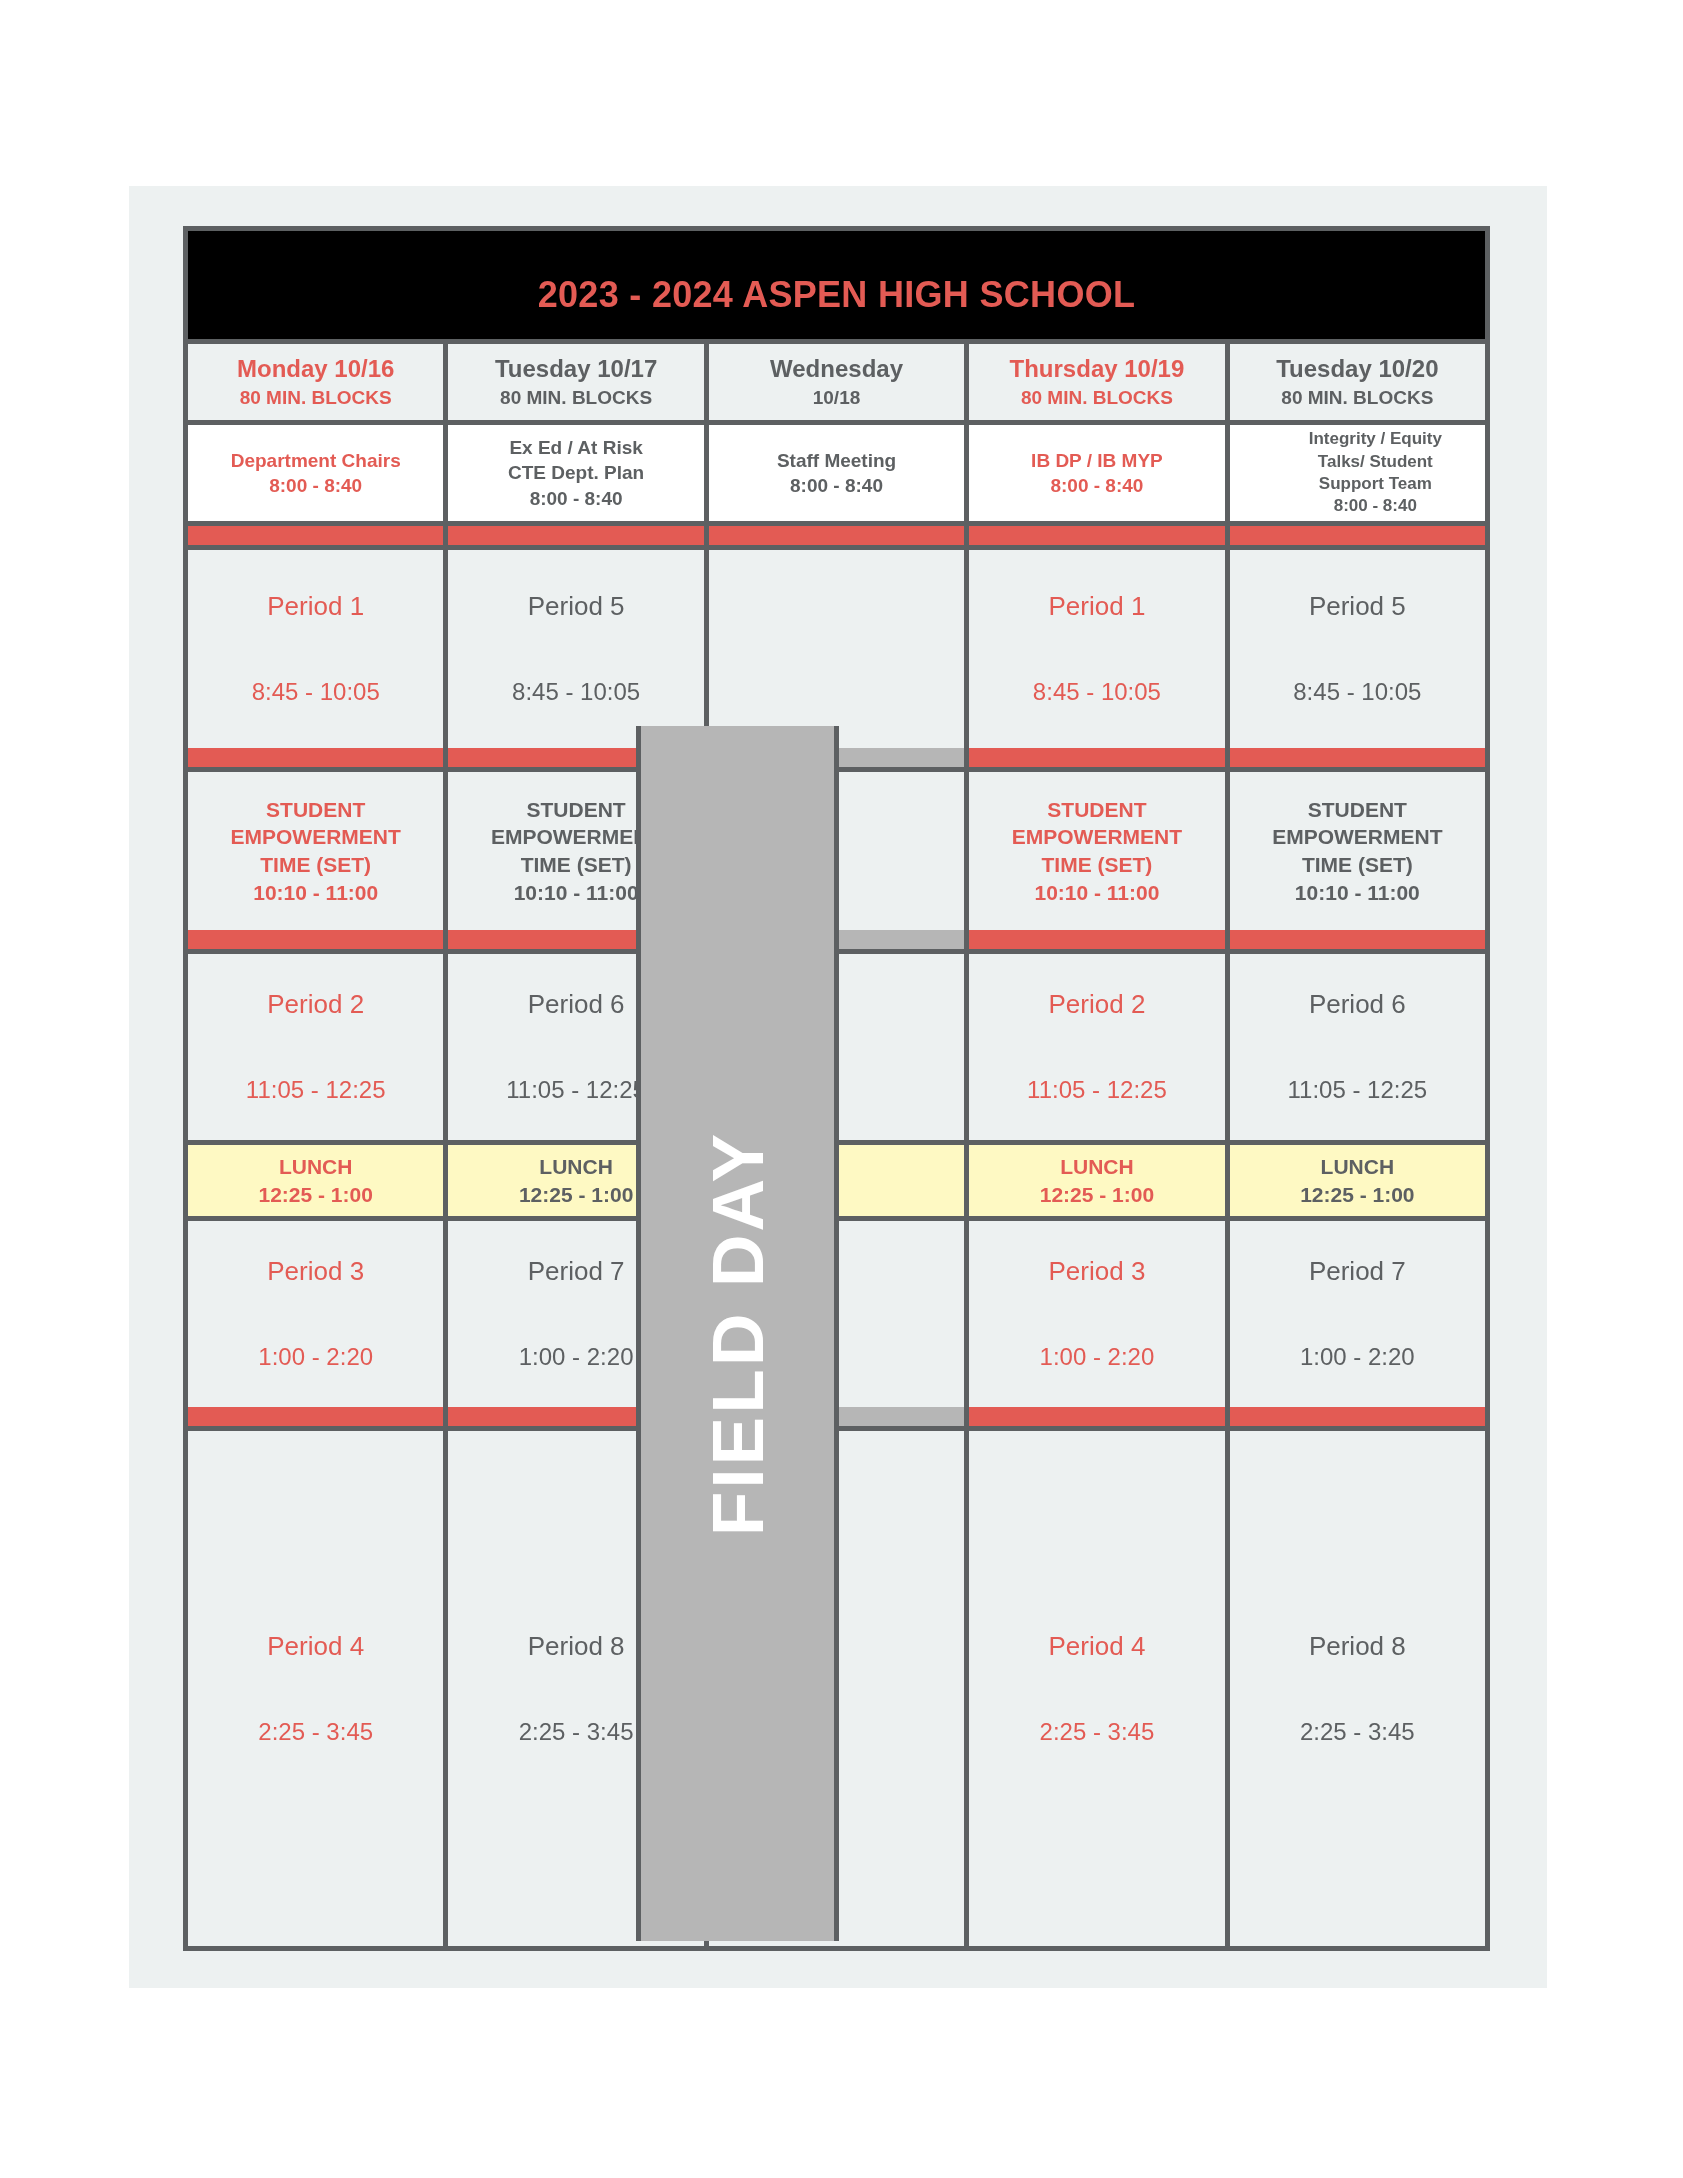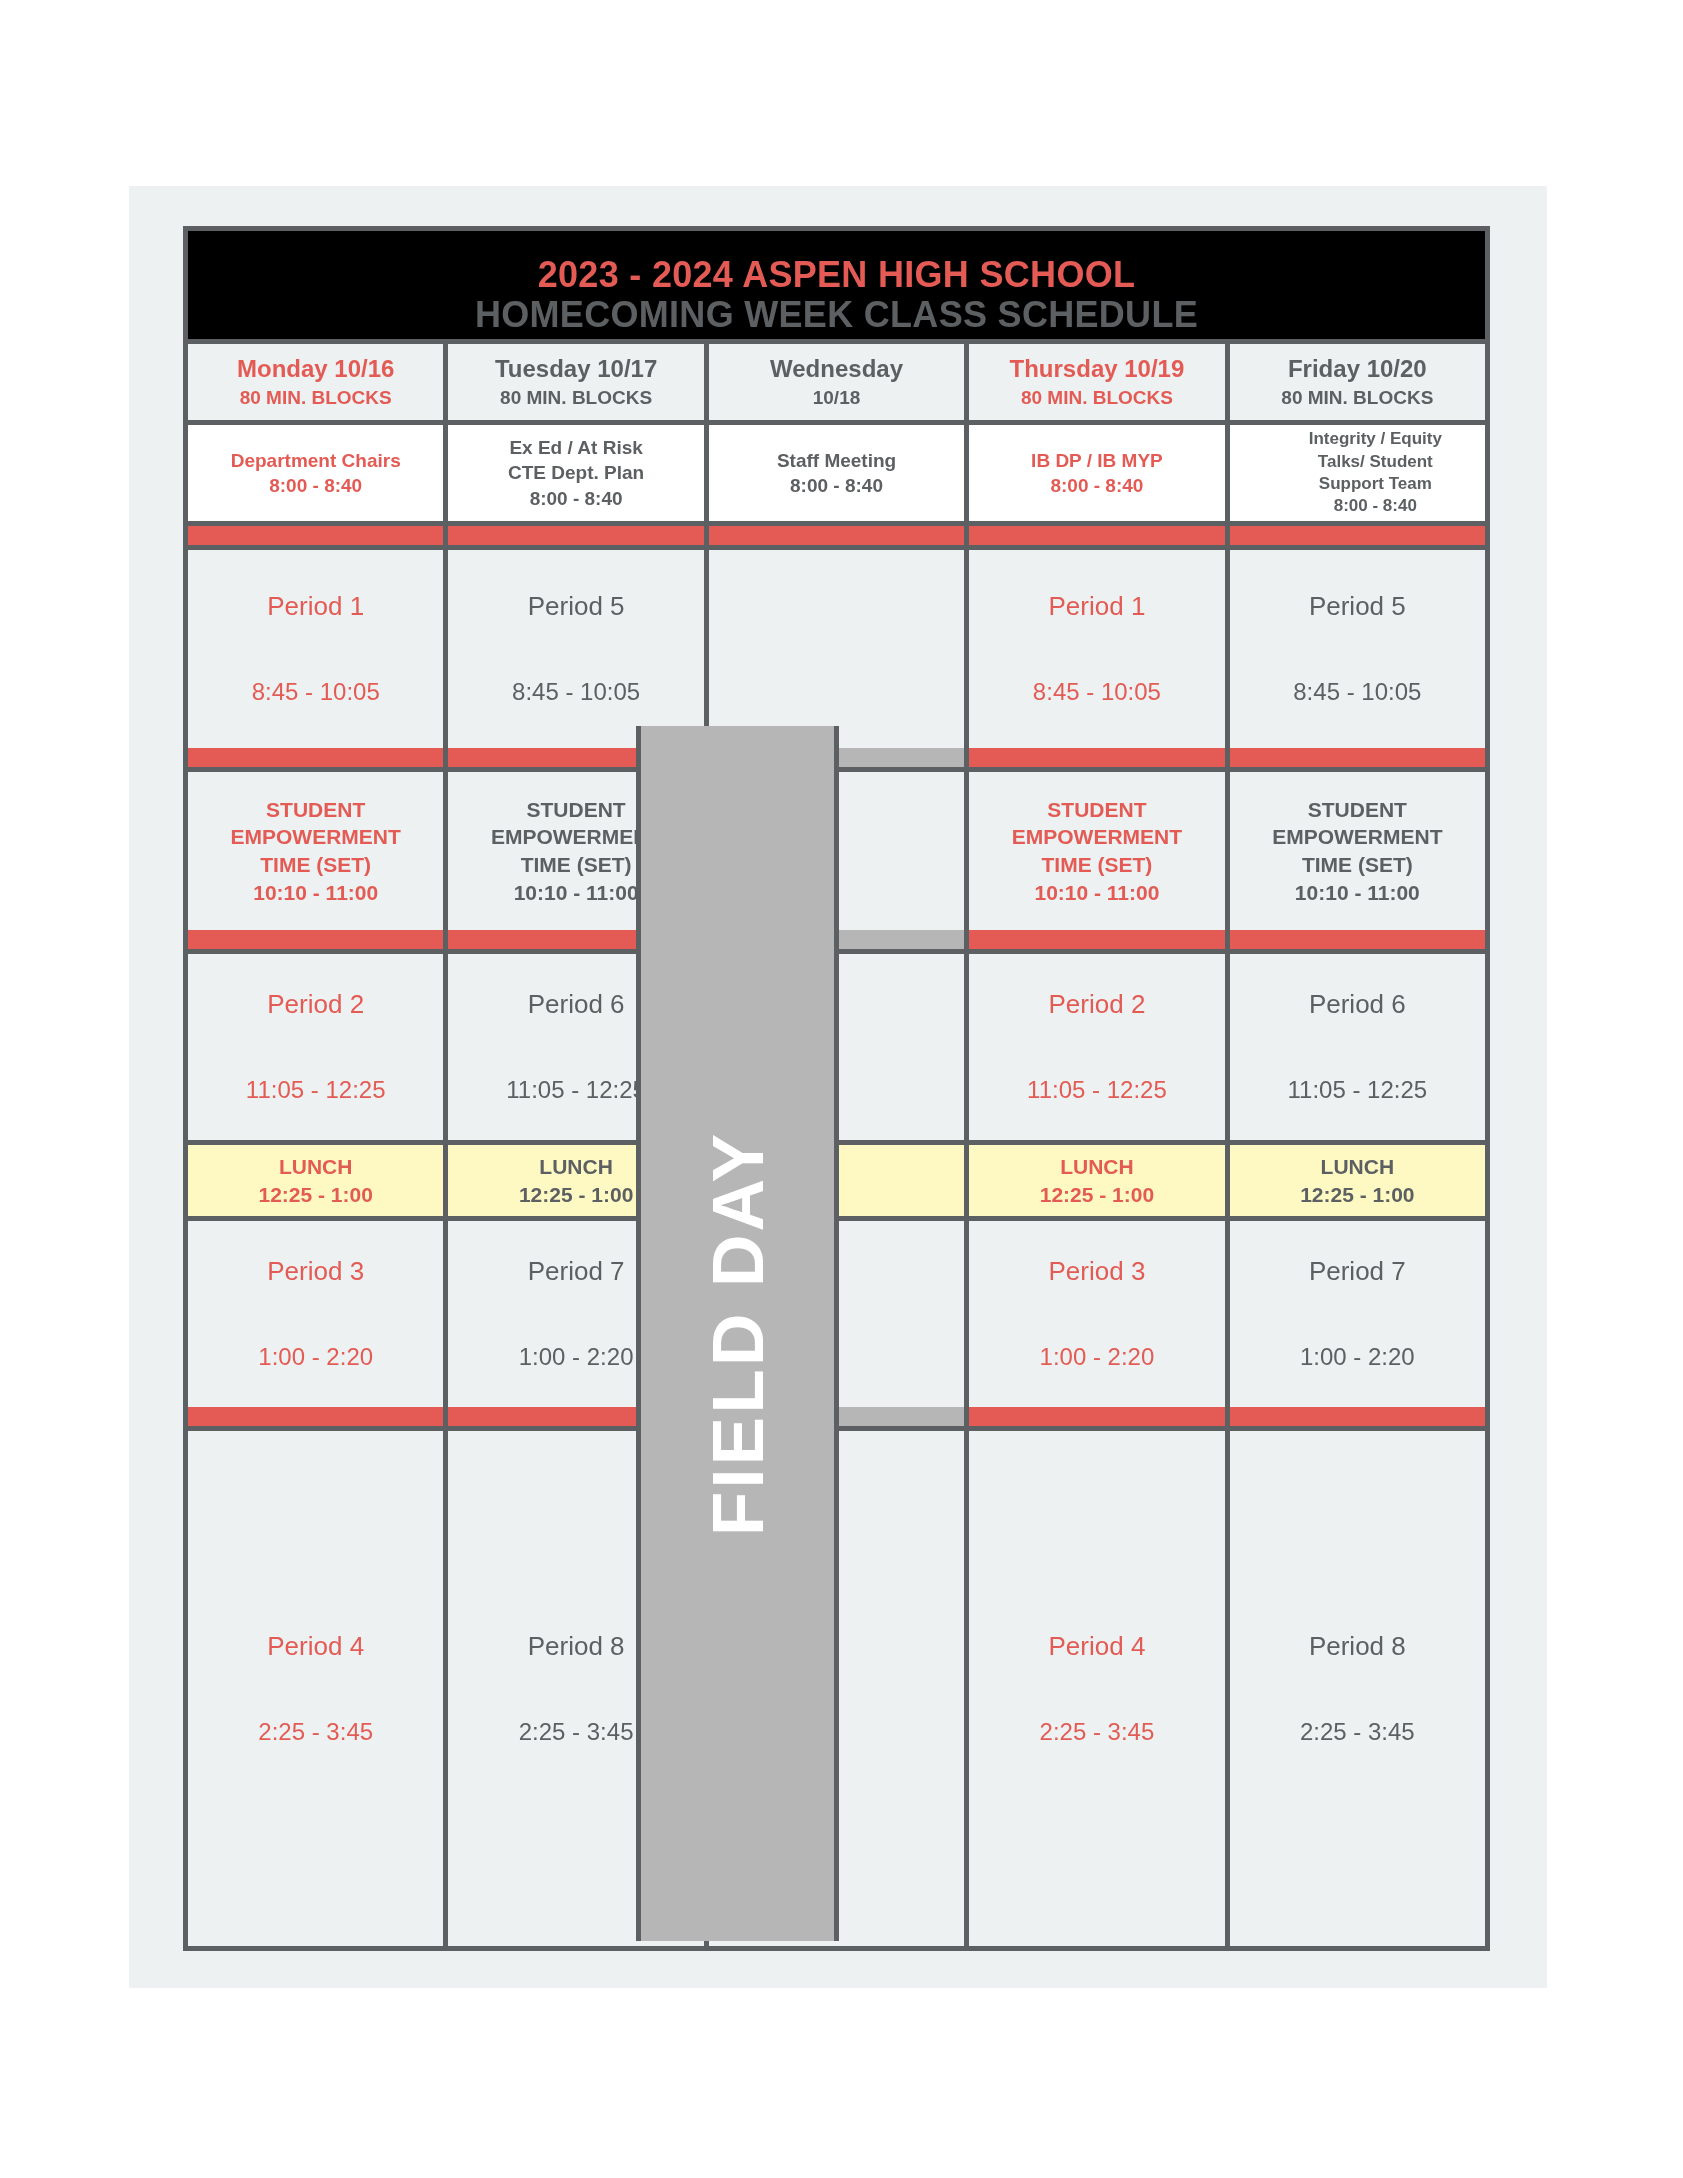--- a/index.html
+++ b/index.html
@@ -207,42 +207,41 @@
 </style>
 </head>
 <body>
 
 <div id="page-sheet">
 
   <div id="schedule-table">
 
     <div class="title-block">
       <div class="title-line1">2023 - 2024 ASPEN HIGH SCHOOL</div>
-      <div class="title-line2">HOMECOMING WEEK CLASS SCHEDULE</div>
     </div>
 
     <div class="grid-row row-dayheader">
       <div class="cell col">
         <div class="day-name accent">Monday 10/16</div>
         <div class="day-sub accent">80 MIN. BLOCKS</div>
       </div>
       <div class="cell col">
         <div class="day-name neutral">Tuesday 10/17</div>
         <div class="day-sub neutral">80 MIN. BLOCKS</div>
       </div>
       <div class="cell col">
         <div class="day-name neutral">Wednesday</div>
         <div class="day-sub neutral">10/18</div>
       </div>
       <div class="cell col">
         <div class="day-name accent">Thursday 10/19</div>
         <div class="day-sub accent">80 MIN. BLOCKS</div>
       </div>
       <div class="cell col">
-        <div class="day-name neutral">Friday 10/20</div>
+        <div class="day-name neutral">Tuesday 10/20</div>
         <div class="day-sub neutral">80 MIN. BLOCKS</div>
       </div>
     </div>
 
     <div class="grid-row row-meeting">
       <div class="cell col">
         <div class="meet-line accent">Department Chairs</div>
         <div class="meet-line accent">8:00 - 8:40</div>
       </div>
       <div class="cell col">

